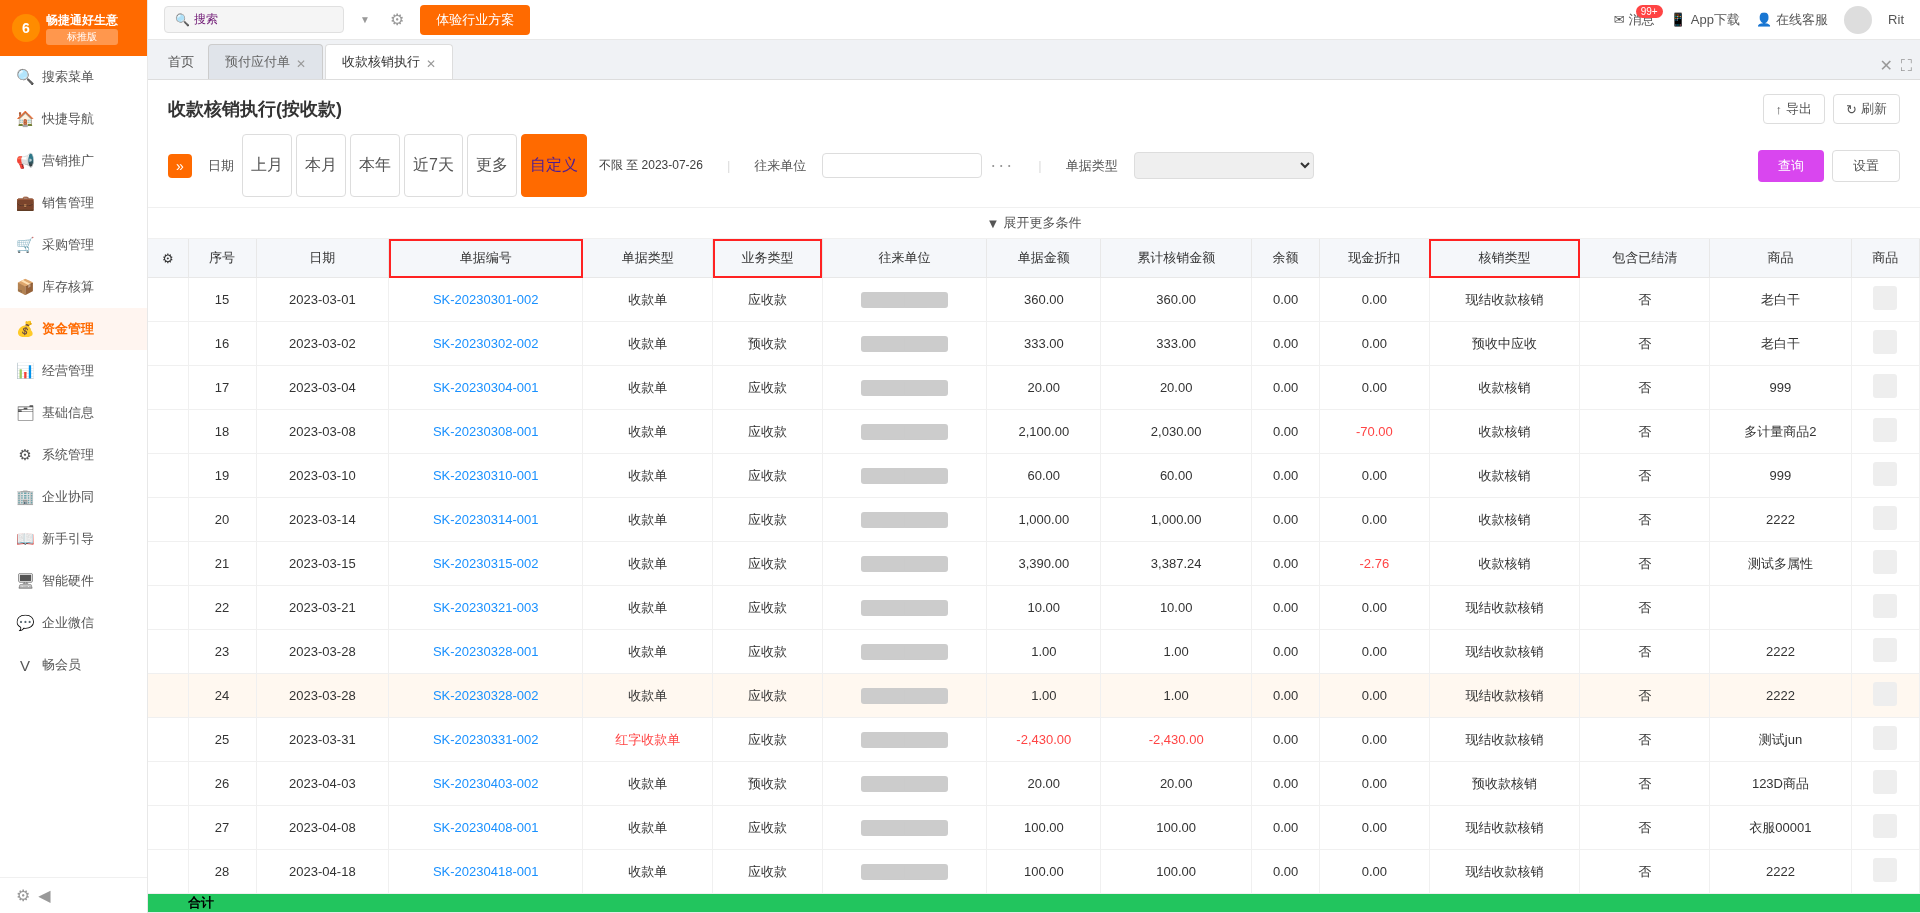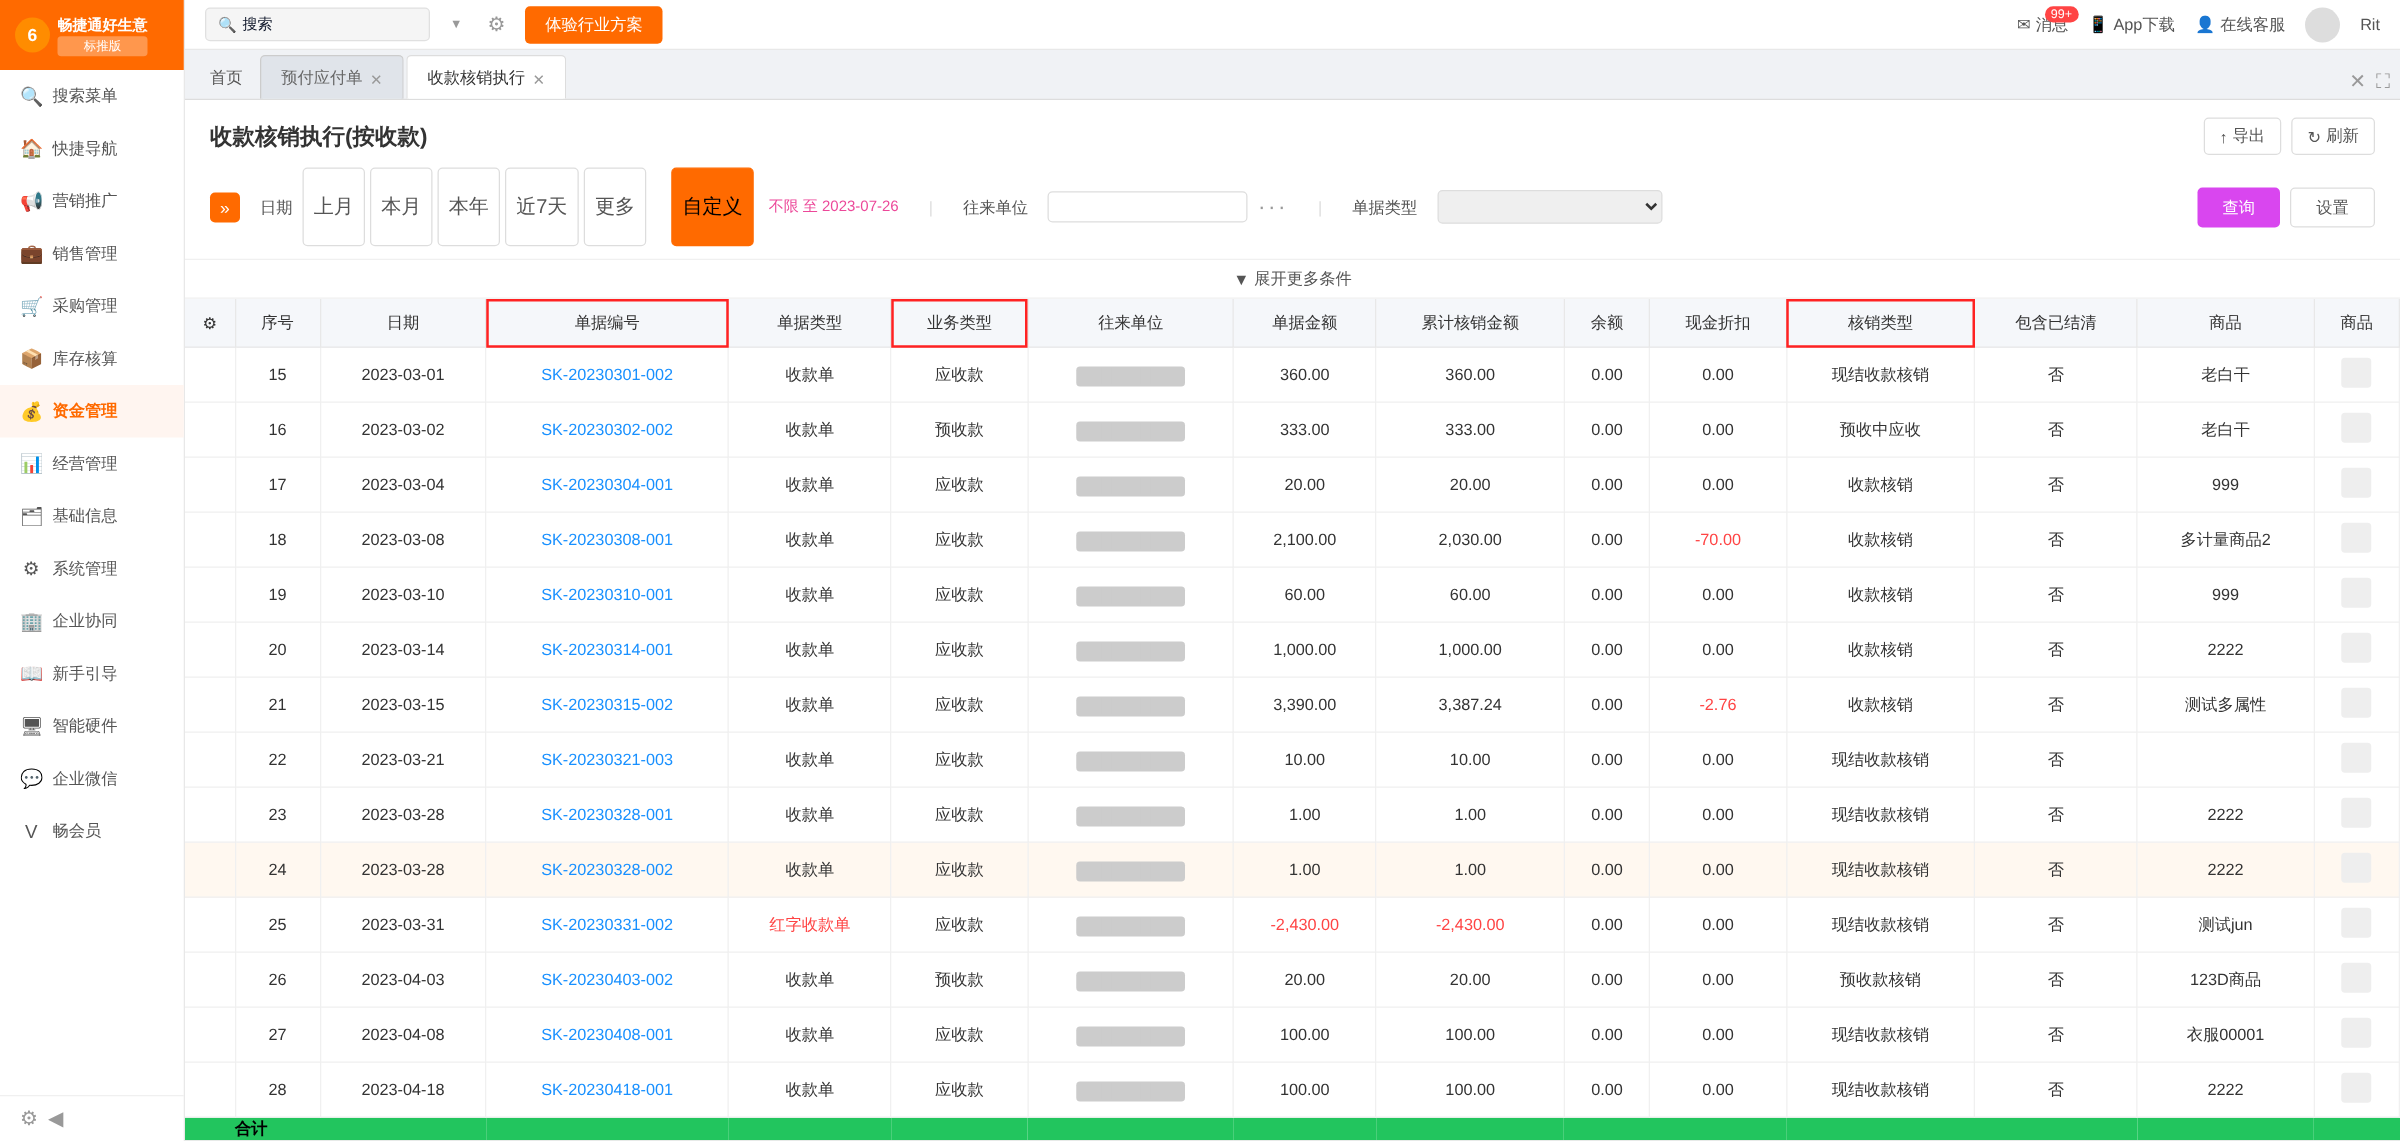--- a/index.html
+++ b/index.html
@@ -53,21 +53,21 @@
     .btn-export { background: #fff; border: 1px solid #ddd; border-radius: 4px; padding: 5px 12px; color: #555; cursor: pointer; font-size: 13px; display: flex; align-items: center; gap: 4px; }
     .btn-refresh { background: #fff; border: 1px solid #ddd; border-radius: 4px; padding: 5px 12px; color: #555; cursor: pointer; font-size: 13px; display: flex; align-items: center; gap: 4px; }
 
     
     .filter-bar { padding: 10px 20px; background: #fff; border-bottom: 1px solid #f0f0f0; display: flex; align-items: center; gap: 16px; }
     .filter-toggle { background: #ff6a00; color: #fff; border: none; border-radius: 4px; width: 24px; height: 24px; display: flex; align-items: center; justify-content: center; cursor: pointer; font-size: 14px; }
     .filter-row { display: flex; align-items: center; gap: 8px; flex: 1; }
     .filter-label { color: #555; font-size: 13px; white-space: nowrap; }
     .filter-date-btns { display: flex; gap: 4px; }
     .filter-date-btn { background: #fff; border: 1px solid #ddd; border-radius: 4px; padding: 20px 8px; color: #555; font-size: 16px; cursor: pointer; }
-    .filter-date-btn.custom { background: #ff6a00; color: #000000; border-color: #ff6a00; margin-left: 16px; }
+    .filter-date-btn.custom { background: #ff6a00; color: #4c1d95; border-color: #ff6a00; }
     .filter-separator { color: #ddd; }
     .filter-input { border: 1px solid #ddd; border-radius: 4px; padding: 4px 10px; font-size: 13px; color: #333; width: 160px; }
     .filter-dots { color: #999; font-size: 18px; letter-spacing: 2px; cursor: pointer; }
     .filter-select { border: 1px solid #ddd; border-radius: 4px; padding: 4px 10px; font-size: 13px; color: #333; width: 180px; }
     .filter-actions { display: flex; gap: 8px; margin-left: auto; }
     .btn-query { background: #d946ef; color: #fff; border: none; border-radius: 4px; padding: 6px 20px; font-size: 13px; cursor: pointer; }
     .btn-setting { background: #fff; border: 1px solid #ddd; border-radius: 4px; padding: 6px 20px; color: #555; font-size: 13px; cursor: pointer; }
 
     
     .filter-expand { text-align: center; padding: 6px; border-bottom: 1px solid #f0f0f0; }
@@ -168,21 +168,21 @@
     <span class="sidebar-bottom-btn">⚙</span>
     <span class="sidebar-bottom-btn">◀</span>
   </div>
 </div>
 
 <div class="main">
 
   <div class="topbar">
     <div class="topbar-input">
       <span style="color:#999;font-size:12px;">🔍</span>
-      <span style="color:#0f172a;font-size:12px;text-align:center;">搜索</span>
+      <span style="color:#701a75;font-size:12px;text-align:center;">搜索</span>
     </div>
     <span class="topbar-arrow">▼</span>
     <span class="topbar-gear">⚙</span>
     <button class="topbar-solution-btn">体验行业方案</button>
     <div class="topbar-spacer"></div>
     <div class="topbar-right">
       <div class="topbar-msg" style="position:relative;">
         <span>✉</span>
         <span>消息</span>
         <span class="topbar-badge">99+</span>
@@ -242,21 +242,21 @@
         <span class="filter-label">日期</span>
         <div class="filter-date-btns">
           <button class="filter-date-btn">上月</button>
           <button class="filter-date-btn">本月</button>
           <button class="filter-date-btn">本年</button>
           <button class="filter-date-btn">近7天</button>
           <button class="filter-date-btn">更多</button>
           <button class="filter-date-btn custom">自定义</button>
         </div>
         <div style="display:flex;flex-direction:column;margin-left:4px;">
-          <span style="color:#ec4899;font-size:12px;">不限 至 2023-07-26</span>
+          <span style="color:#404040;font-size:12px;">不限 至 2023-07-26</span>
         </div>
         <span class="filter-separator" style="margin: 0 16px; color:#ddd;">|</span>
         <span class="filter-label">往来单位</span>
         <input class="filter-input" type="text" style="margin-left: 8px;">
         <span class="filter-dots">···</span>
         <span class="filter-separator" style="margin: 0 16px; color:#ddd;">|</span>
         <span class="filter-label">单据类型</span>
         <select class="filter-select" style="margin-left:8px;">
           <option value=""></option>
         </select>

